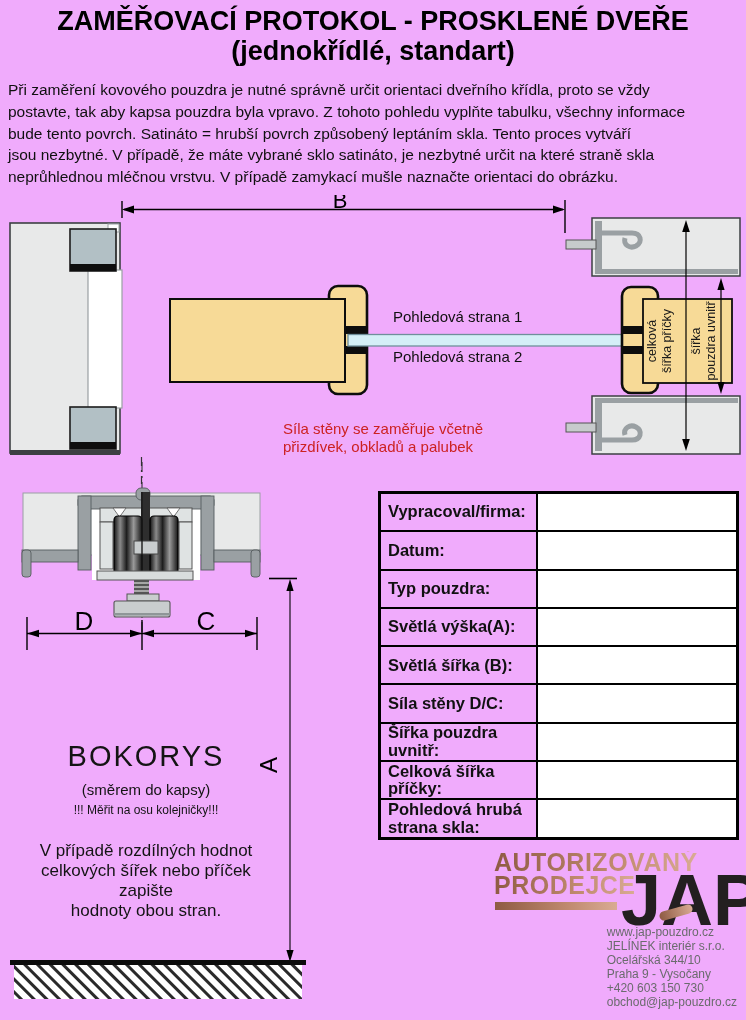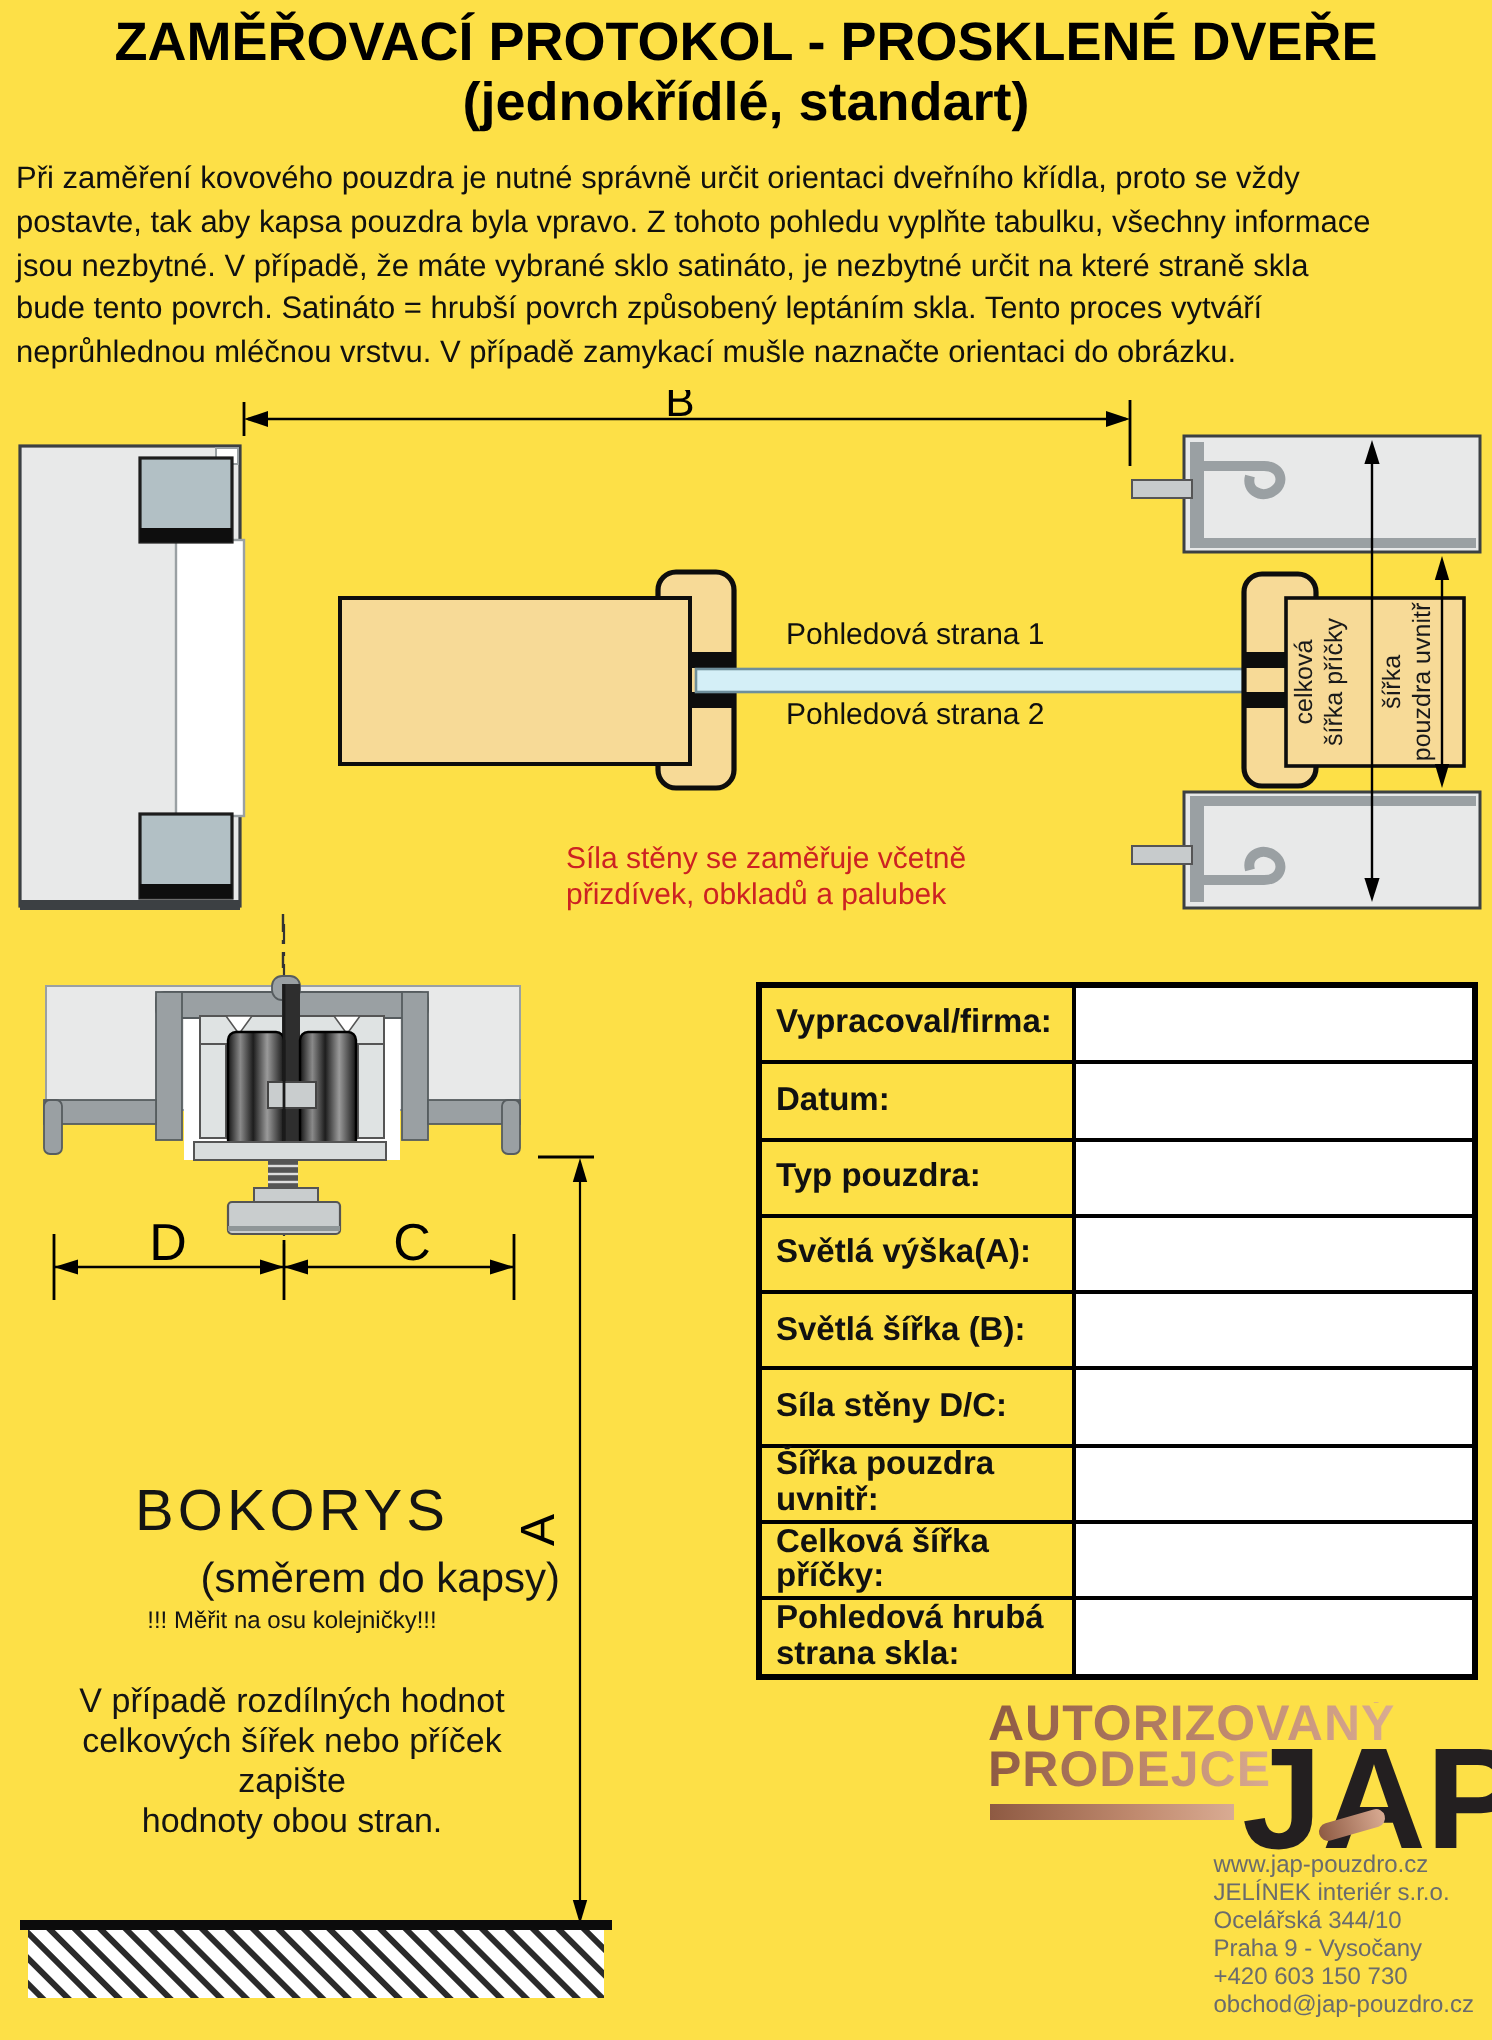--- a/index.html
+++ b/index.html
@@ -1,25 +1,25 @@
 <!DOCTYPE html>
 <html><head>
 <meta charset="utf-8">
 <style>
   html,body{margin:0;padding:0;background:#fff;}
-  .page{position:relative;width:746px;height:1020px;background:#fde047;overflow:hidden;
+  .page{position:relative;width:746px;height:1020px;background:#f0abfc;overflow:hidden;
         font-family:"Liberation Sans",sans-serif;color:#111;}
   .title{position:absolute;left:0;top:6px;width:746px;text-align:center;
          font-weight:bold;font-size:27px;line-height:30px;color:#000;}
   .intro{position:absolute;left:8px;top:79px;width:738px;font-size:15.5px;
          line-height:21.8px;color:#101010;white-space:nowrap;}
   svg text{font-family:"Liberation Sans",sans-serif;}
   .bokorys-block{position:absolute;left:12px;top:740px;width:268px;text-align:center;color:#141414;}
   .bokorys-title{font-size:29px;letter-spacing:2px;font-weight:400;}
-  .bokorys-sub{font-size:21px;line-height:20px;margin-top:7px;text-align:right;}
+  .bokorys-sub{font-size:15px;line-height:20px;margin-top:7px;}
   .bokorys-sub2{font-size:12px;line-height:20px;}
   .bokorys-note{font-size:17px;line-height:20px;margin-top:21px;}
   .mtable{position:absolute;left:378px;top:491px;width:357px;border:2px solid #000;
           border-collapse:collapse;display:grid;grid-template-columns:157px 1fr;}
   .mtable .cell{border:1px solid #000;outline:1px solid #000;height:36.3px;
           display:flex;align-items:center;}
   .mtable .lbl{font-weight:bold;font-size:16.5px;line-height:17.5px;padding-left:7px;}
   .mtable .val{background:#fff;}
   .copper-text{font-weight:bold;font-size:25px;line-height:22px;letter-spacing:0.5px;
         background:linear-gradient(90deg,#8e5a43,#c08a6f 60%,#d9ab93);
@@ -37,22 +37,22 @@
 <div class="page">
 
   <div class="title">
     <div>ZAMĚŘOVACÍ PROTOKOL - PROSKLENÉ DVEŘE</div>
     <div>(jednokřídlé, standart)</div>
   </div>
 
   <div class="intro">
     <div>Při zaměření kovového pouzdra je nutné správně určit orientaci dveřního křídla, proto se vždy</div>
     <div>postavte, tak aby kapsa pouzdra byla vpravo. Z tohoto pohledu vyplňte tabulku, všechny informace</div>
+    <div>bude tento povrch. Satináto = hrubší povrch způsobený leptáním skla. Tento proces vytváří</div>
     <div>jsou nezbytné. V případě, že máte vybrané sklo satináto, je nezbytné určit na které straně skla</div>
-    <div>bude tento povrch. Satináto = hrubší povrch způsobený leptáním skla. Tento proces vytváří</div>
     <div>neprůhlednou mléčnou vrstvu. V případě zamykací mušle naznačte orientaci do obrázku.</div>
   </div>
 
   <svg style="position:absolute;left:0;top:195px;" width="746" height="290" viewBox="0 195 746 290">
 
     <g>
       <line x1="122" y1="201" x2="122" y2="218" stroke="#000" stroke-width="1.4"></line>
       <line x1="565" y1="200" x2="565" y2="233" stroke="#000" stroke-width="1.4"></line>
       <line x1="124" y1="209.5" x2="563" y2="209.5" stroke="#000" stroke-width="1.3"></line>
       <polygon points="122,209.5 134,205.5 134,213.5" fill="#000"></polygon>

